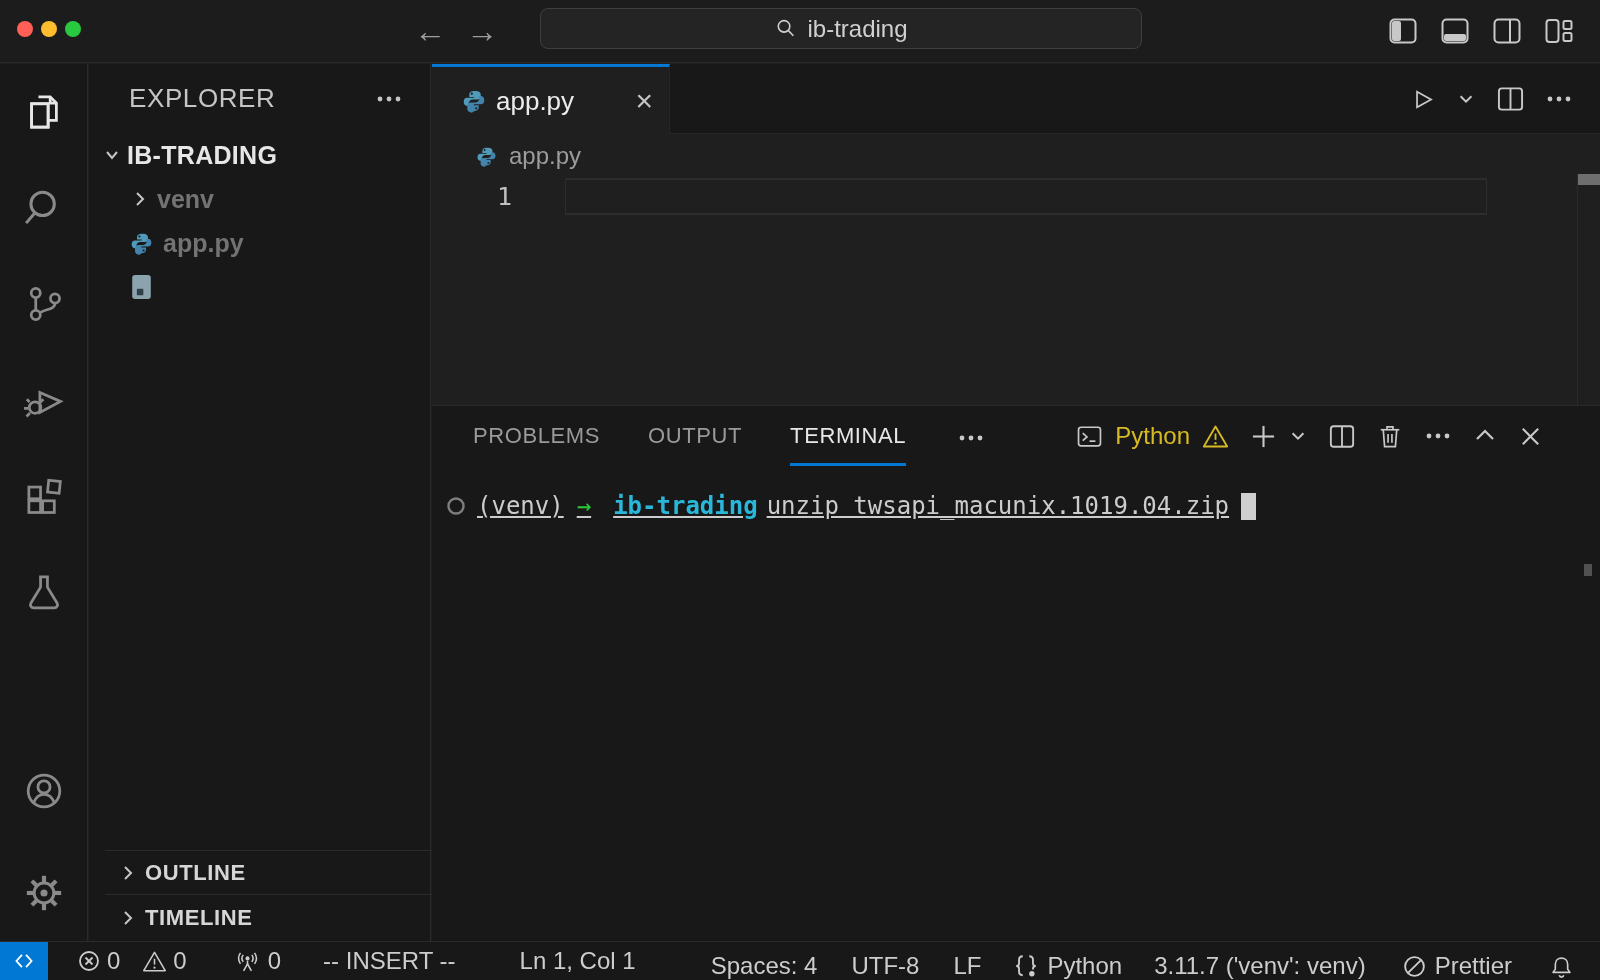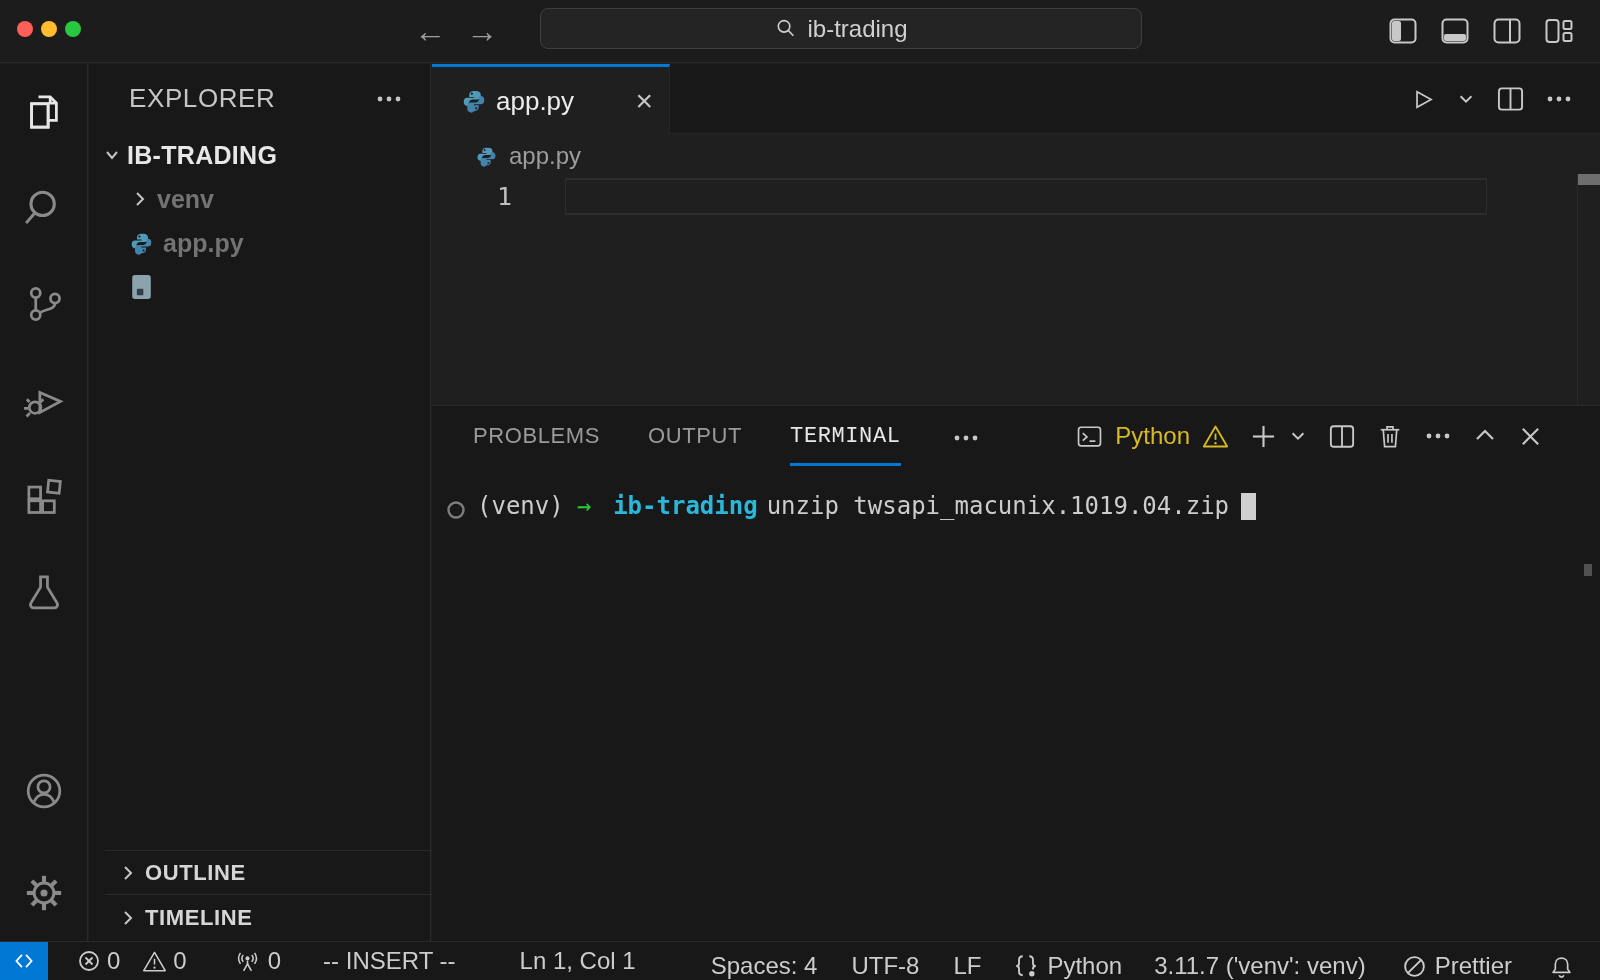--- a/index.html
+++ b/index.html
@@ -65,30 +65,30 @@
     border:1px solid #2d2d2d; border-top-width:2px; border-bottom-width:2px; }
   #overview-ruler { position:absolute; right:0; top:-4px; width:23px; height:231px; border-left:1px solid #2a2a2a; }
   #ruler-cursor-mark { position:absolute; left:0; top:0; width:23px; height:11px; background:#6e6e6e; }
 
   
   #panel { position:absolute; left:432px; top:405px; width:1168px; height:536px;
     background:#181818; border-top:1px solid #2a2a2a; }
   #panel-header { height:60px; display:flex; align-items:flex-end; padding-left:41px; position:relative; }
   .panel-tab { height:57px; display:flex; align-items:center; margin-right:48px;
     font-size:22px; letter-spacing:0.6px; color:#9a9a9a; border-bottom:3px solid transparent; }
-  .panel-tab.active { color:#e7e7e7; border-bottom-color:#0078d4;font-family:Liberation Mono, monospace; }
+  .panel-tab.active { color:#e7e7e7; border-bottom-color:#0078d4; }
   #panel-more { height:57px; display:flex; align-items:center; color:#c8c8c8; margin-left:4px; }
   #panel-toolbar { position:absolute; right:58px; top:0; height:60px; display:flex; align-items:center; color:#c8c8c8; }
   #term-profile { display:flex; align-items:center; gap:12px; color:#c8c8c8; }
   #term-profile .yellow { color:#d7ba22; font-size:24px; }
   .tb-gap { margin-left:22px; }
   .tb-gap-sm { margin-left:13px; }
   #terminal-body { position:relative; height:476px; }
-  #term-line { position:absolute; left:14px; top:26px; display:flex; align-items:flex-end;
-    font-family:"DejaVu Sans Mono", monospace; font-size:24px; color:#cccccc; }
+  #term-line { position:absolute; left:14px; top:26px; display:flex; align-items:center;
+    font-family:"DejaVu Sans Mono", monospace; font-size:24px; color:#cccccc;text-decoration:underline; }
   #term-circle { margin-right:11px; color:#7d7d7d; }
   #prompt-arrow { color:#2dc937; margin-left:13px; }
   #prompt-dir { color:#29b8db; font-weight:bold; margin-left:22px; }
   #term-command { margin-left:9px; }
   #term-cursor { display:inline-block; width:15px; height:27px; background:#cfcfcf; margin-left:12px; }
   #term-scroll-thumb { position:absolute; right:8px; top:98px; width:8px; height:12px; background:#515151; }
 
   
   #statusbar { position:absolute; left:0; top:941px; width:1600px; height:39px; background:#181818;
     border-top:1px solid #2a2a2a; display:flex; align-items:stretch; font-size:24px; color:#cccccc; }

